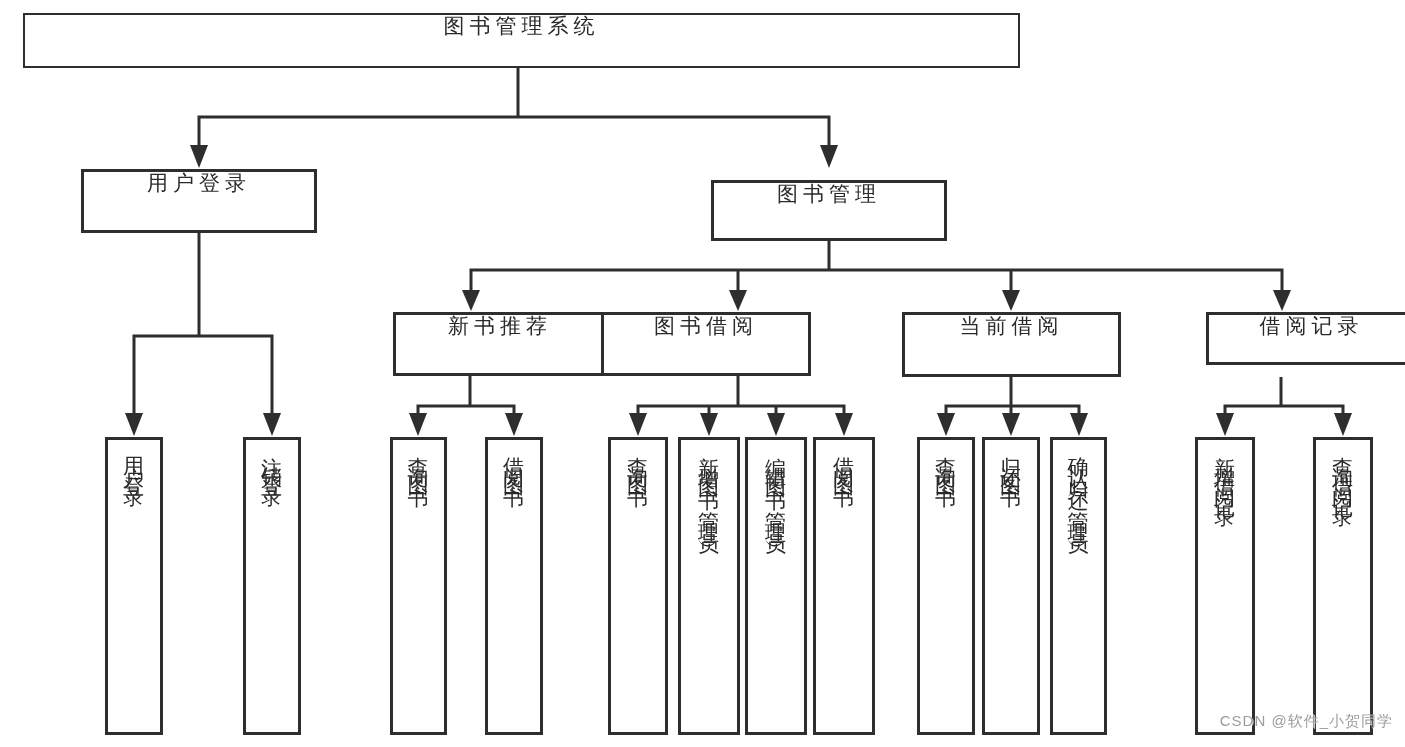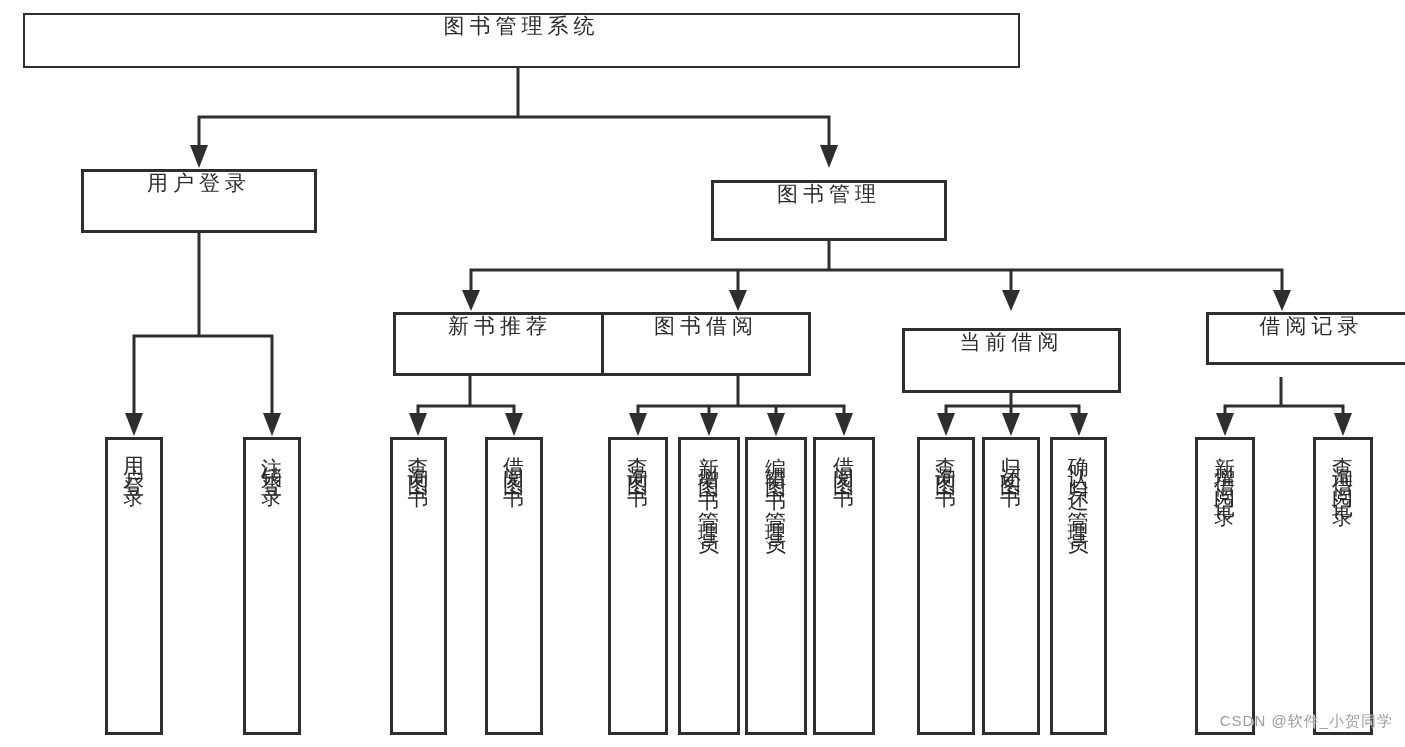--- a/index.html
+++ b/index.html
@@ -108,21 +108,21 @@
   <div class="node h" style="left:711px;top:180px;width:236px;height:61px;">
     <span>图书管理</span>
   </div>
 
   <div class="node h" style="left:363px;top:312px;width:214px;height:64px;margin-left:30px;">
     <span>新书推荐</span>
   </div>
   <div class="node h" style="left:601px;top:312px;width:210px;height:64px;">
     <span>图书借阅</span>
   </div>
-  <div class="node h" style="left:902px;top:328px;width:219px;height:65px;">
+  <div class="node h" style="left:902px;top:312px;width:219px;height:65px;">
     <span>当前借阅</span>
   </div>
   <div class="node h" style="left:1177px;top:312px;width:211px;height:53px;margin-left:29px;">
     <span>借阅记录</span>
   </div>
 
   <div class="node v" style="left:105px;top:437px;width:58px;height:298px;">
     <span>用户登录</span>
   </div>
   <div class="node v" style="left:243px;top:437px;width:58px;height:298px;">

